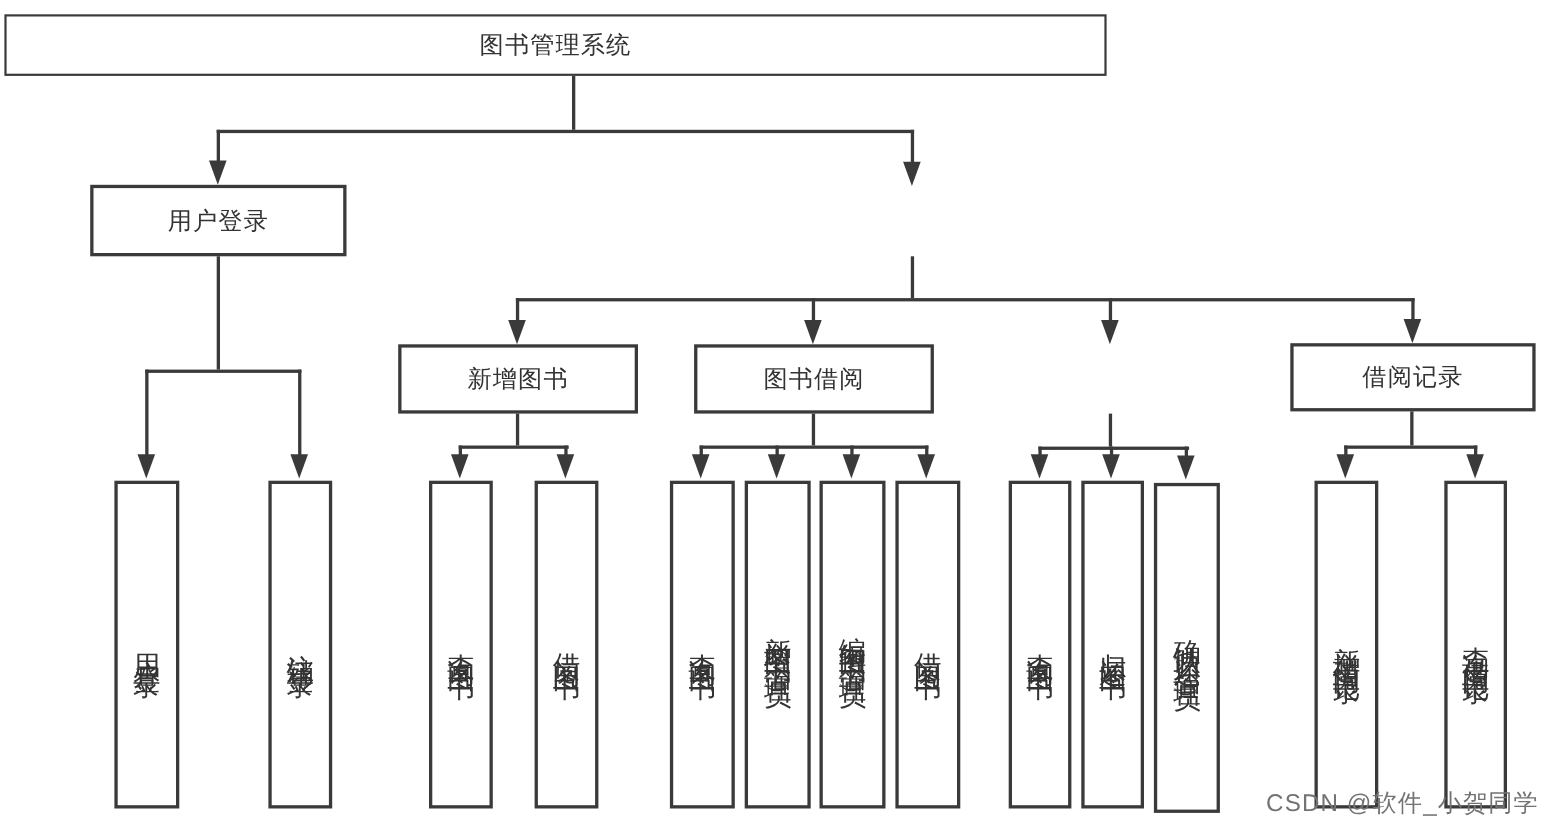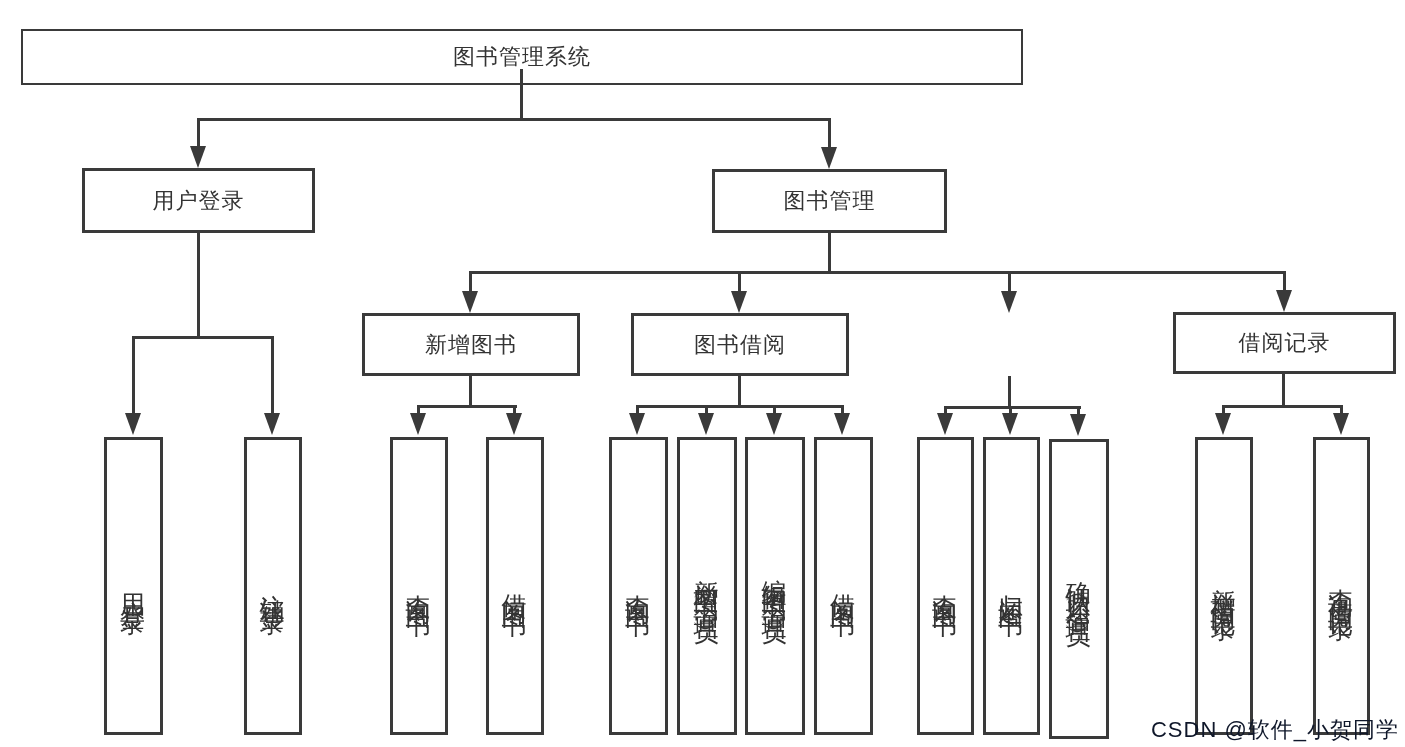--- a/index.html
+++ b/index.html
@@ -36,41 +36,40 @@
     width: 0; height: 0;
     border-left: 8px solid transparent;
     border-right: 8px solid transparent;
     border-top: 22px solid #3a3a3a;
   }
   .watermark {
     position: absolute;
     top: 715px;
     right: 6px;
     font-size: 22px;
-    color: #0f172a;
+    color: #737373;
     letter-spacing: 1px;
     white-space: nowrap;
   }
 </style>
 </head>
 <body>
 
 <div class="canvas">
 
-  <div class="node hnode root-node" style="left:21px; top:13px; width:1002px; height:56px;margin-top:16px;">图书管理系统</div>
+  <div class="node hnode root-node" style="left:4px; top:13px; width:1002px; height:56px;">图书管理系统</div>
 
   <div class="ln" style="left:520px; top:69px;  width:3px;  height:49px;"></div>
   <div class="ln" style="left:197px; top:118px; width:634px; height:3px;"></div>
   <div class="ln" style="left:197px; top:118px; width:3px;  height:32px;"></div>
   <div class="arr" style="left:190px; top:146px;"></div>
   <div class="ln" style="left:828px; top:118px; width:3px;  height:32px;"></div>
   <div class="arr" style="left:821px; top:147px;"></div>
 
   <div class="node hnode" style="left:82px;  top:168px; width:233px; height:65px;">用户登录</div>
-  <div class="node hnode" style="left:712px; top:169px; width:235px; height:64px;">图书管理</div>
 
   <div class="ln" style="left:197px; top:233px; width:3px;   height:103px;"></div>
   <div class="ln" style="left:132px; top:336px; width:142px; height:3px;"></div>
   <div class="ln" style="left:132px; top:336px; width:3px;   height:79px;"></div>
   <div class="arr" style="left:125px; top:413px;"></div>
   <div class="ln" style="left:271px; top:336px; width:3px;   height:79px;"></div>
   <div class="arr" style="left:264px; top:413px;"></div>
 
   <div class="ln" style="left:828px; top:233px; width:3px;   height:38px;"></div>
   <div class="ln" style="left:469px; top:271px; width:817px; height:3px;"></div>

